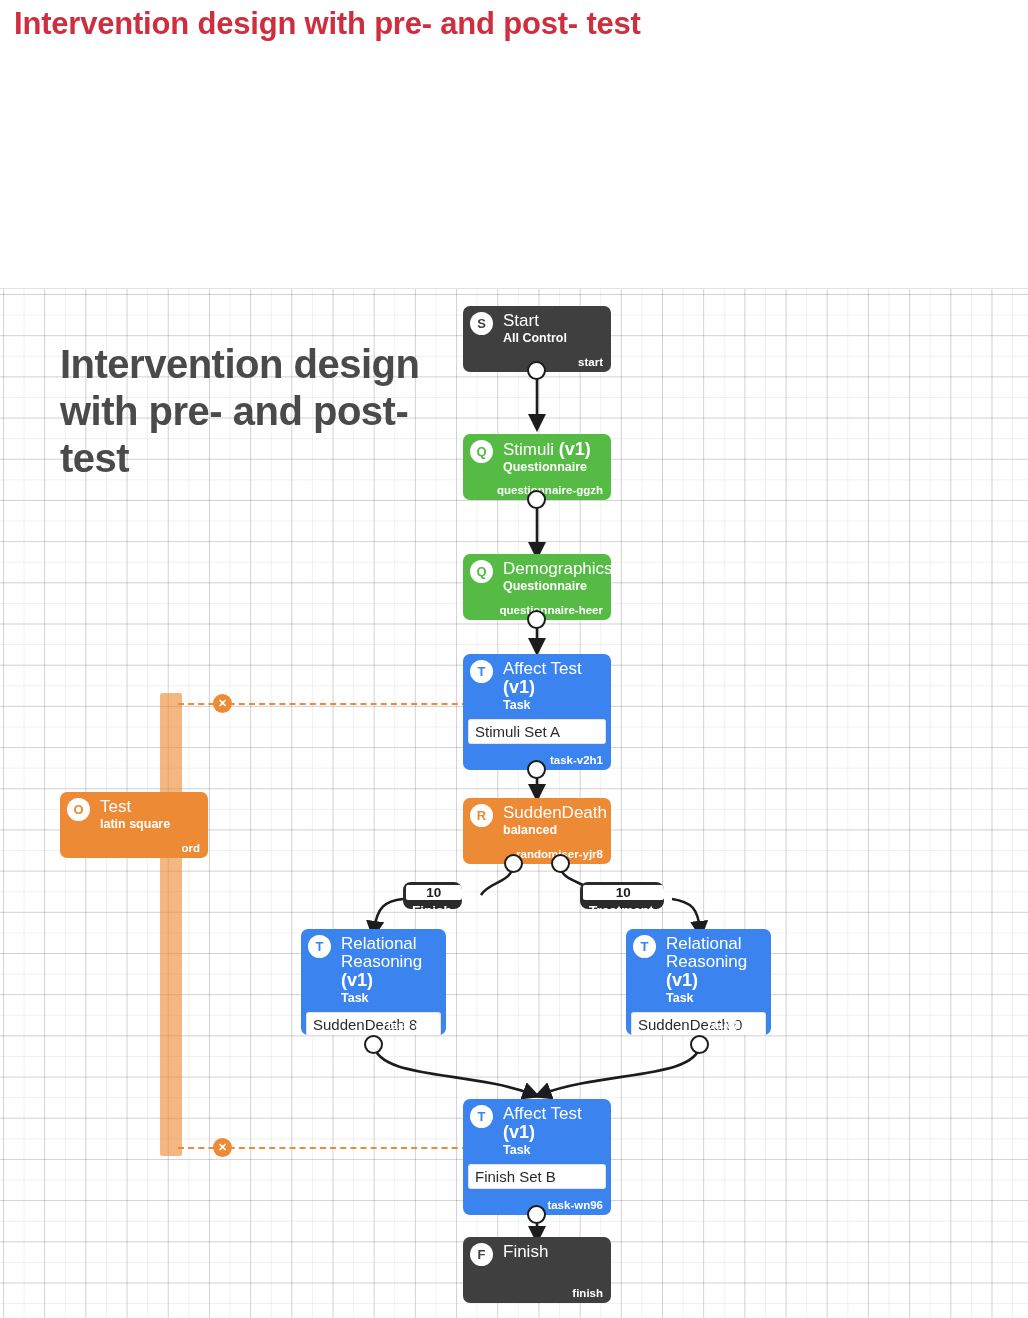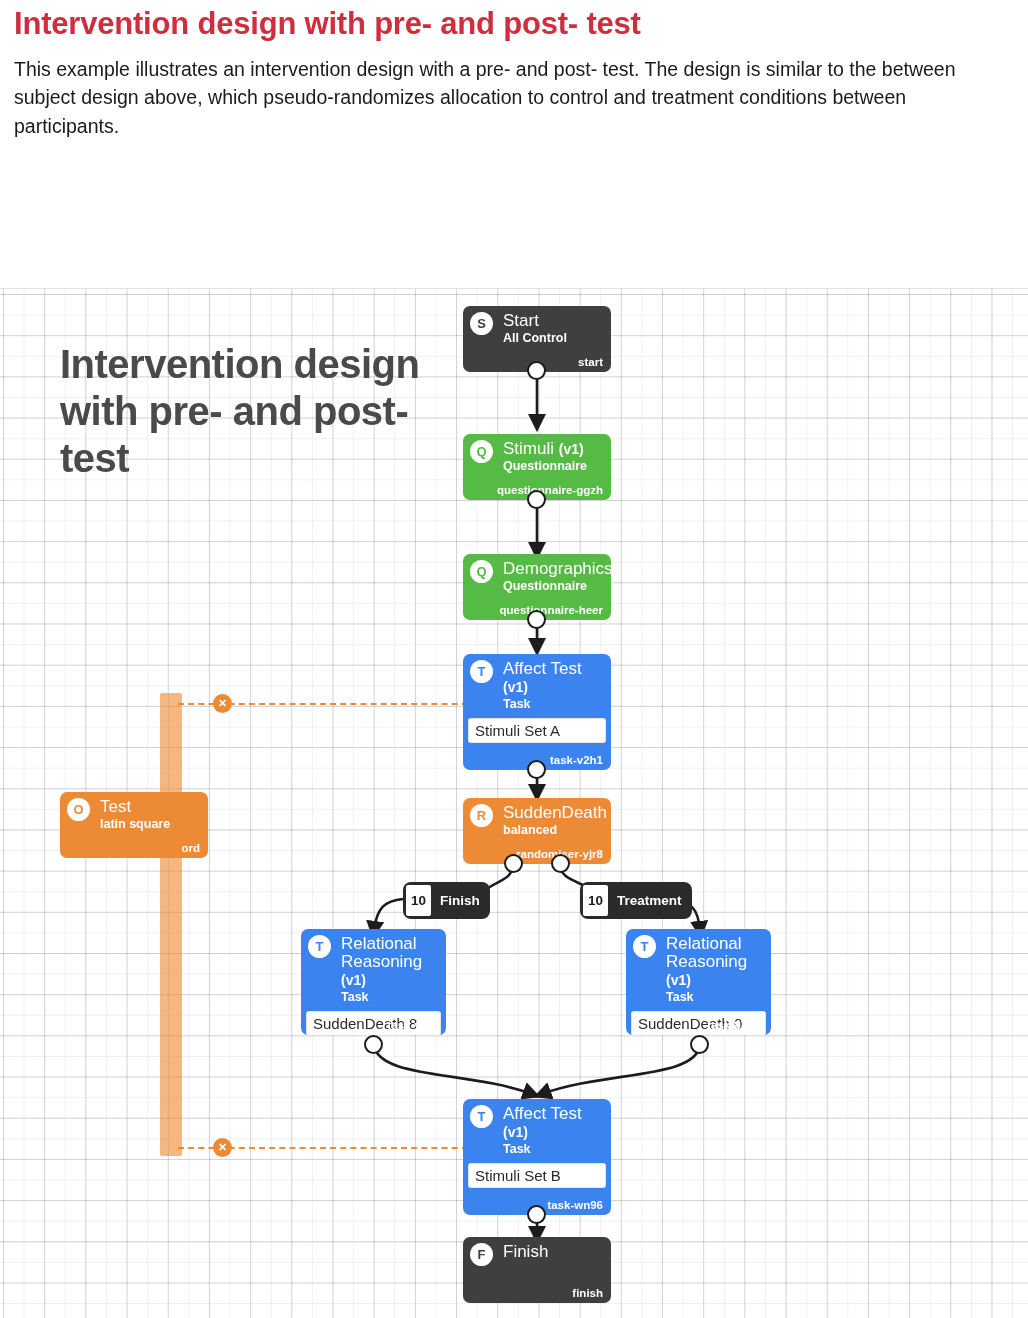--- a/index.html
+++ b/index.html
@@ -70,21 +70,21 @@
     position:absolute;
     border-radius:7px;
     color:#ffffff;
     overflow:hidden;
   }
   .node .head { padding:6px 9px 4px 9px; position:relative; }
   .node .title {
     font-size:17px; font-weight:400; line-height:1.06;
     margin-left:31px; white-space:nowrap;
   }
-  .node .title .ver { font-size:14px; font-weight:700;text-align:right; }
+  .node .title .ver { font-size:18px; font-weight:700;text-align:right; }
   .node .subtitle {
     font-size:12.5px; font-weight:700; line-height:1.2;
     margin-left:31px; margin-top:1px; white-space:nowrap;
   }
   .node .badge {
     position:absolute; left:7px; top:6px;
     width:23px; height:23px; border-radius:50%;
     background:#ffffff;
     display:flex; align-items:center; justify-content:center;
     font-size:13px; font-weight:700;
@@ -139,41 +139,40 @@
     background:#ed8a36; color:#fff;
     font-size:11px; font-weight:700;
     display:flex; align-items:center; justify-content:center;
   }
 
   
   .branch {
     position:absolute;
     display:flex; align-items:stretch;
     background:#2b2b2b; border-radius:8px;
-    height:37px; overflow:hidden;
+    height:27px; overflow:hidden;flex-direction:column;
   }
   .branch .count {
     background:#ffffff; color:#1d1d1d;
     font-size:13.5px; font-weight:700;
     display:flex; align-items:center; justify-content:center;
     min-width:25px; margin:3px 0 3px 3px; border-radius:2px;
     padding:0 4px;
   }
   .branch .blabel {
     color:#ffffff; font-size:13.5px; font-weight:700;
     display:flex; align-items:center; padding:0 10px 0 9px;
     white-space:nowrap;
   }
 </style>
 </head>
 <body>
 
 <div class="article">
   <h1 class="page-title">Intervention design with pre- and post- test</h1>
-  <p class="para">This example illustrates an intervention design with a pre- and post- test. The design is similar to the between subject design above, which pseudo-randomizes allocation to control and treatment conditions between participants.</p>
 </div>
 
 <div class="canvas">
 
   <div class="watermark">Intervention design with pre- and post- test</div>
 
   <svg class="edges" viewBox="0 0 1028 1030">
     <defs>
       <marker id="arw" viewBox="0 0 12 12" refX="6" refY="6" markerWidth="7" markerHeight="7" orient="auto">
         <path d="M0,0 L12,6 L0,12 z" fill="#1c1c1c"></path>
@@ -322,21 +321,21 @@
 
   <div class="node n-blue" style="left:463px; top:810px; width:148px; height:116px;">
     <div class="head">
       <div class="badge">T</div>
       <div class="title" style="white-space:normal; width:95px;">
         <span>Affect Test</span>
         <span class="ver">(v1)</span>
       </div>
       <div class="subtitle">Task</div>
     </div>
-    <div class="field">Stimuli Set B</div>
+    <div class="field">Finish Set B</div>
     <div class="idtag">task-wn96</div>
   </div>
   <div class="port" style="left:527px; top:916px;"></div>
 
   <div class="node n-finish" style="left:463px; top:948px; width:148px; height:66px;">
     <div class="head">
       <div class="badge">F</div>
       <div class="title">Finish</div>
     </div>
     <div class="idtag">finish</div>

